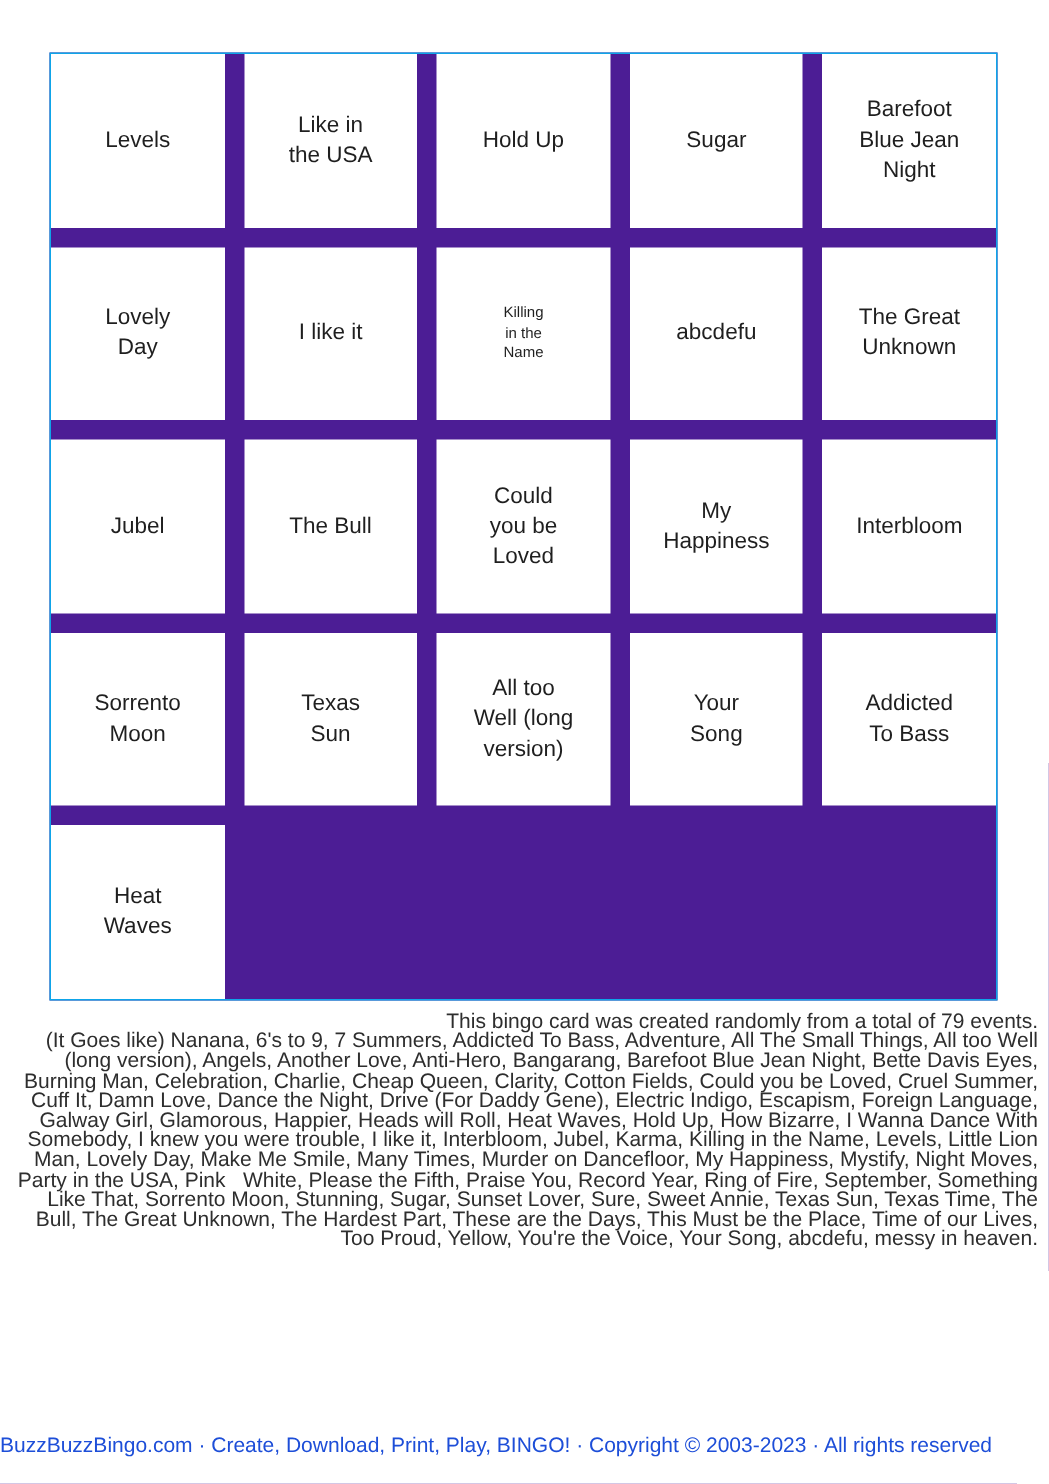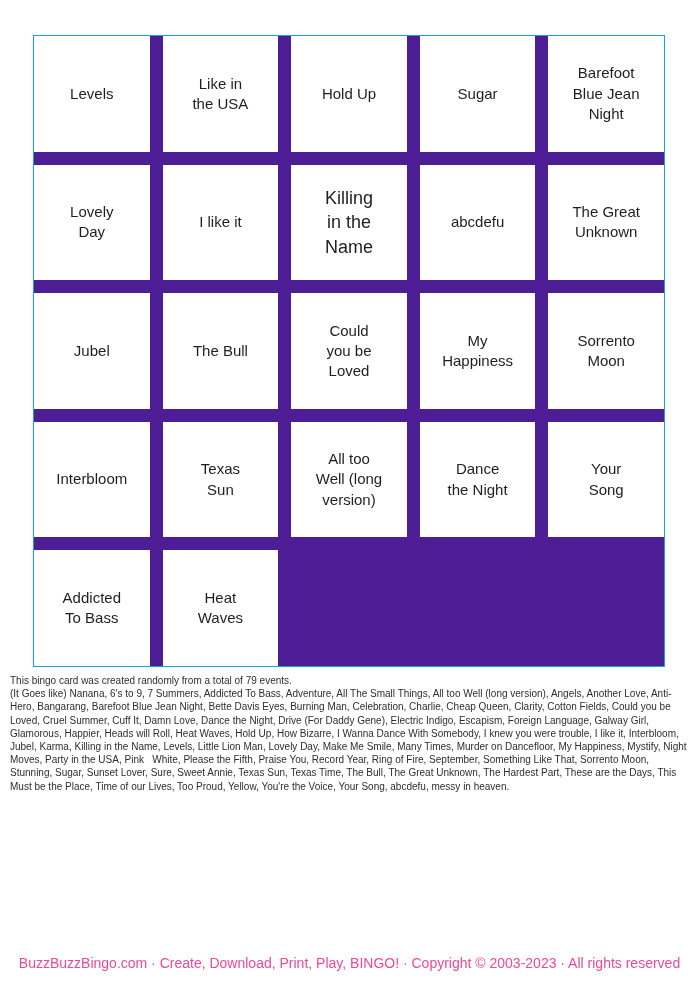--- a/index.html
+++ b/index.html
@@ -36,43 +36,43 @@
     text-align: center;
     padding: 4px 8px;
     box-sizing: border-box;
   }
   .cell-label {
     font-size: 15px;
     line-height: 1.35;
     white-space: pre-line;
     color: #1f1f1f;
   }
-  .cell-label.small  { font-size: 18px; }
+  .cell-label.small  { font-size: 10px; }
   .cell-label.xsmall { font-size: 15px; }
 
   .description {
     position: absolute;
     left: 10px;
     top: 674px;
     width: 682px;
-    font-size: 10px;
+    font-size: 14px;
     line-height: 13.2px;
     color: #2e2e2e;
+    text-align: right;
   }
   .description .events-list {
     white-space: pre-wrap;
   }
   .footer {
     position: absolute;
     left: 0;
     right: 0;
     top: 955px;
-    text-align: center;
     font-size: 14px;
-    color: #ec4899;
+    color: #1d4ed8;
   }
 </style>
 </head>
 <body>
 
 <div class="bingo-grid">
   <div class="cell">
       <span class="cell-label">Levels</span>
     </div>
   <div class="cell">
@@ -118,38 +118,34 @@
   <div class="cell">
       <span class="cell-label">Could
 you be
 Loved</span>
     </div>
   <div class="cell">
       <span class="cell-label">My
 Happiness</span>
     </div>
   <div class="cell">
+      <span class="cell-label">Interbloom</span>
+    </div>
+  <div class="cell">
       <span class="cell-label">Sorrento
 Moon</span>
-    </div>
-  <div class="cell">
-      <span class="cell-label">Interbloom</span>
     </div>
   <div class="cell">
       <span class="cell-label">Texas
 Sun</span>
     </div>
   <div class="cell">
       <span class="cell-label xsmall">All too
 Well (long
 version)</span>
-    </div>
-  <div class="cell">
-      <span class="cell-label">Dance
-the Night</span>
     </div>
   <div class="cell">
       <span class="cell-label">Your
 Song</span>
     </div>
   <div class="cell">
       <span class="cell-label">Addicted
 To Bass</span>
     </div>
   <div class="cell">

